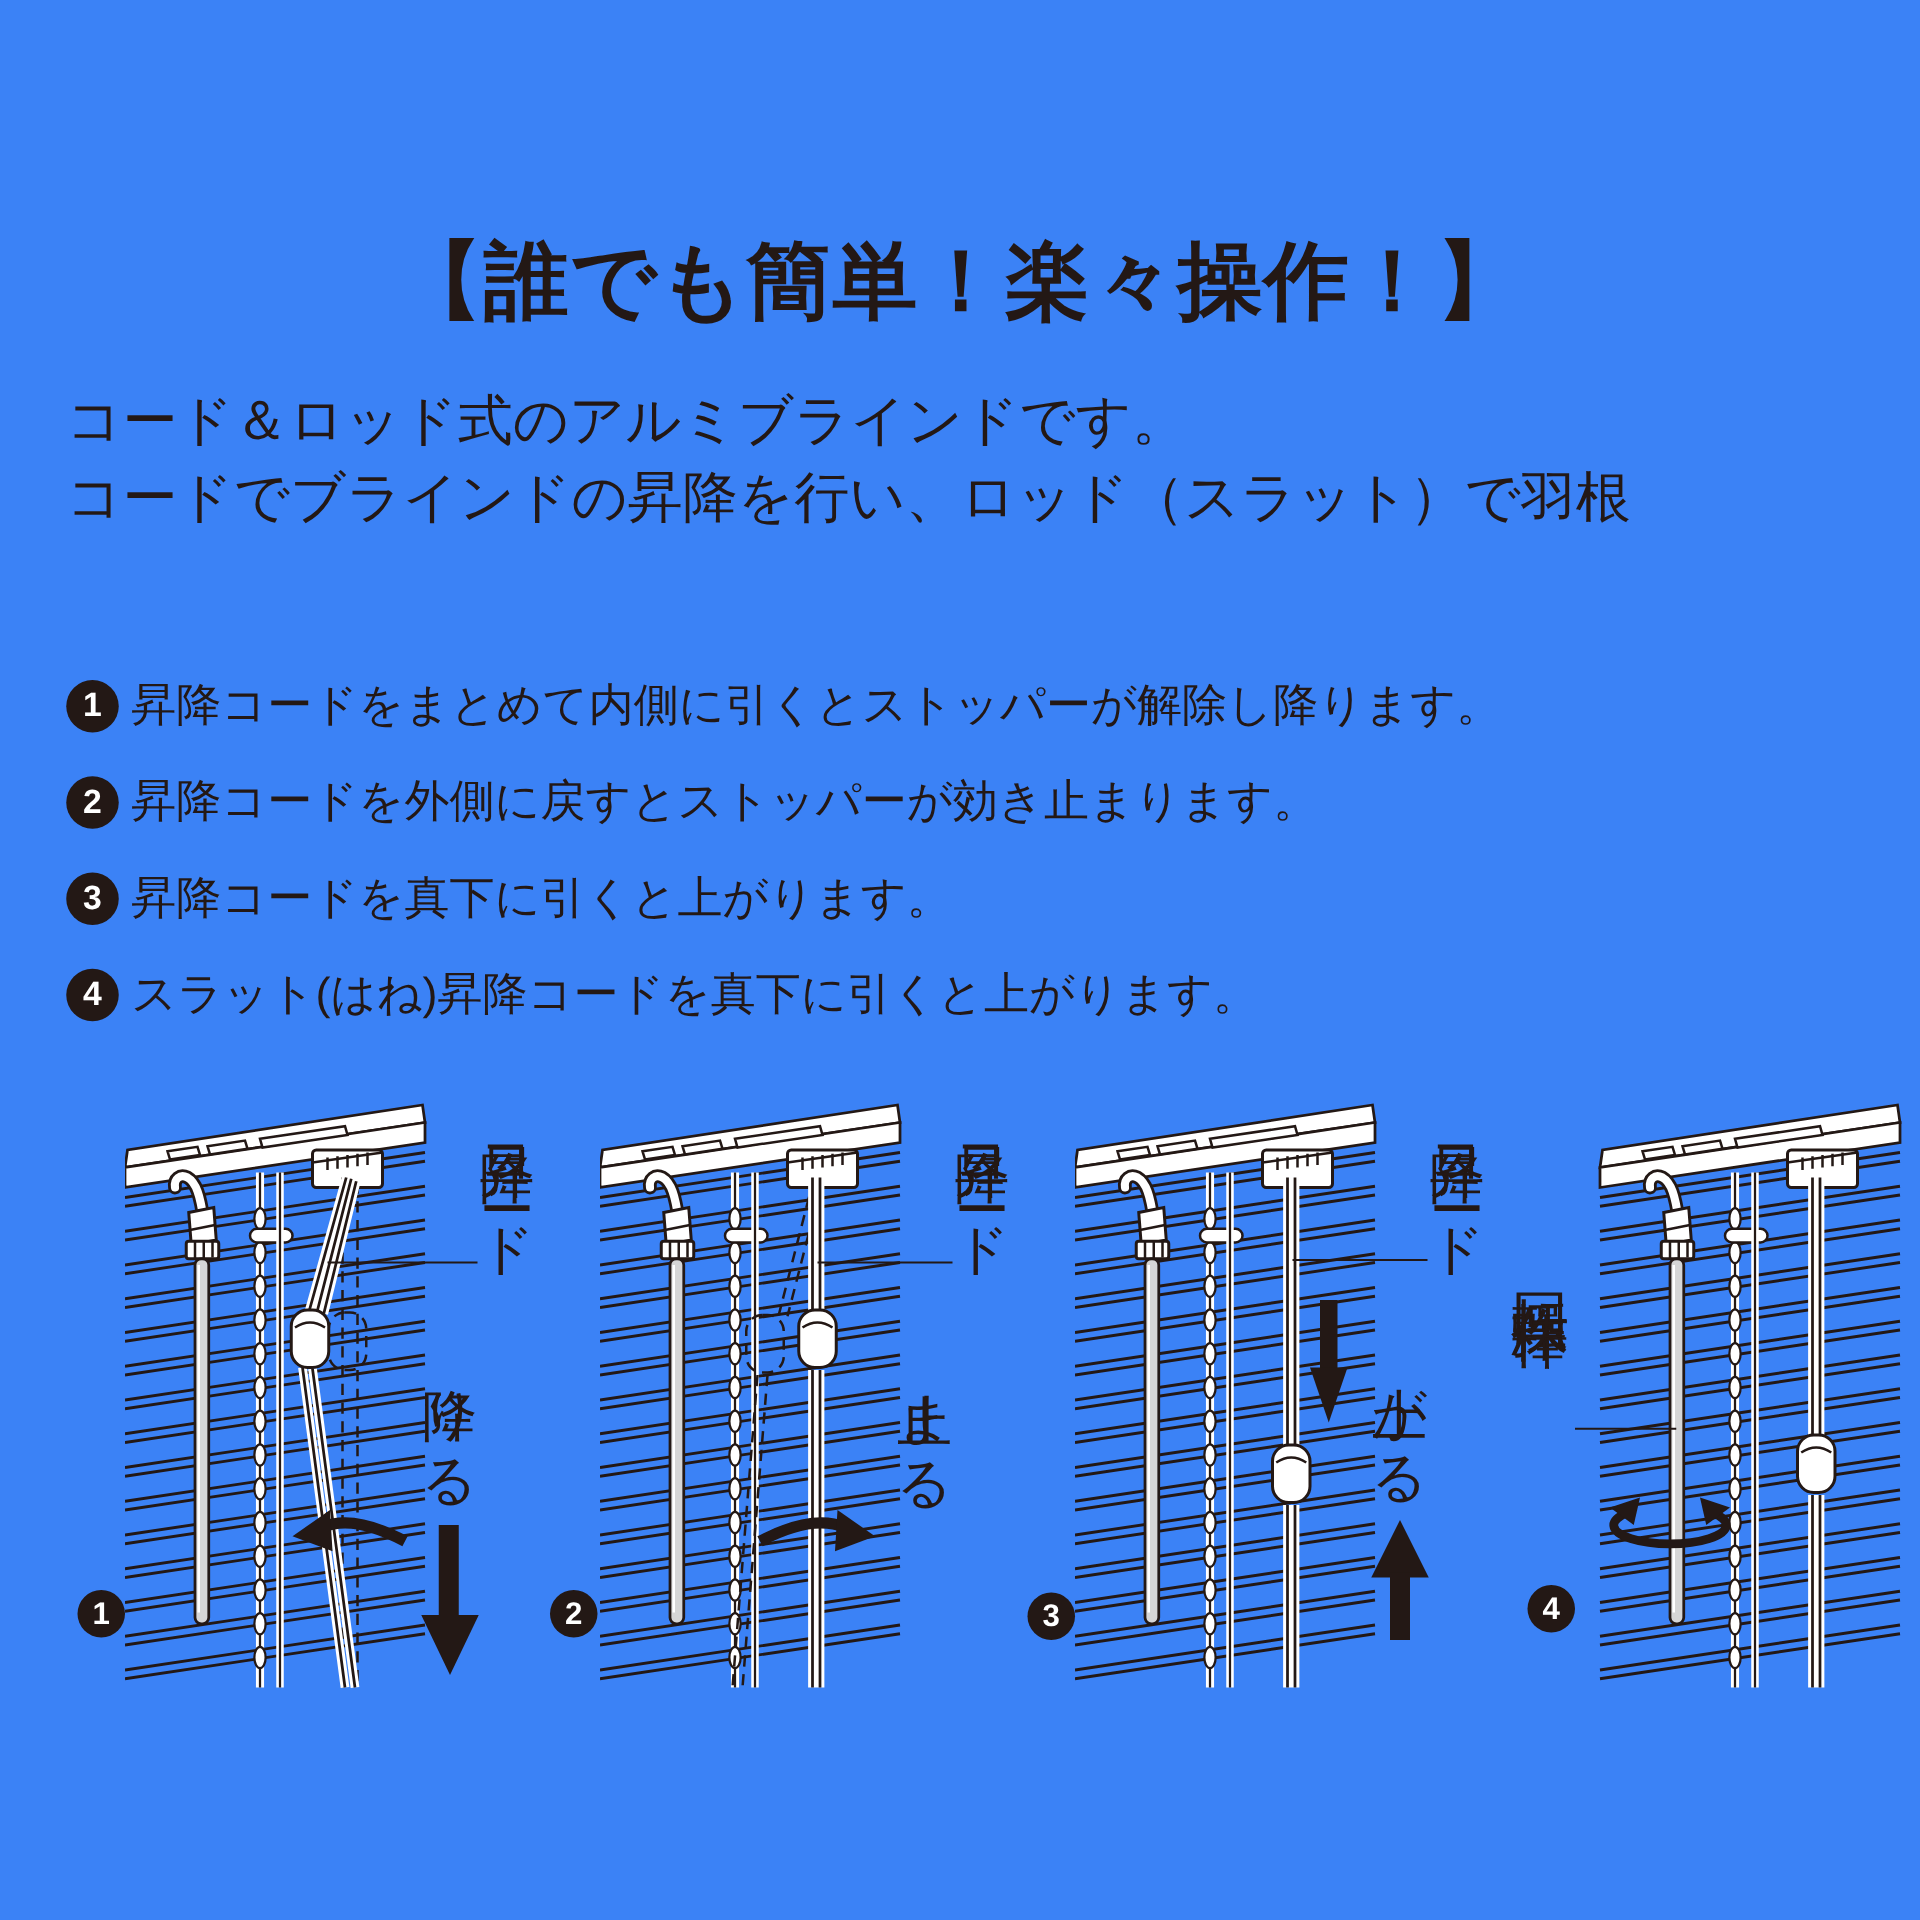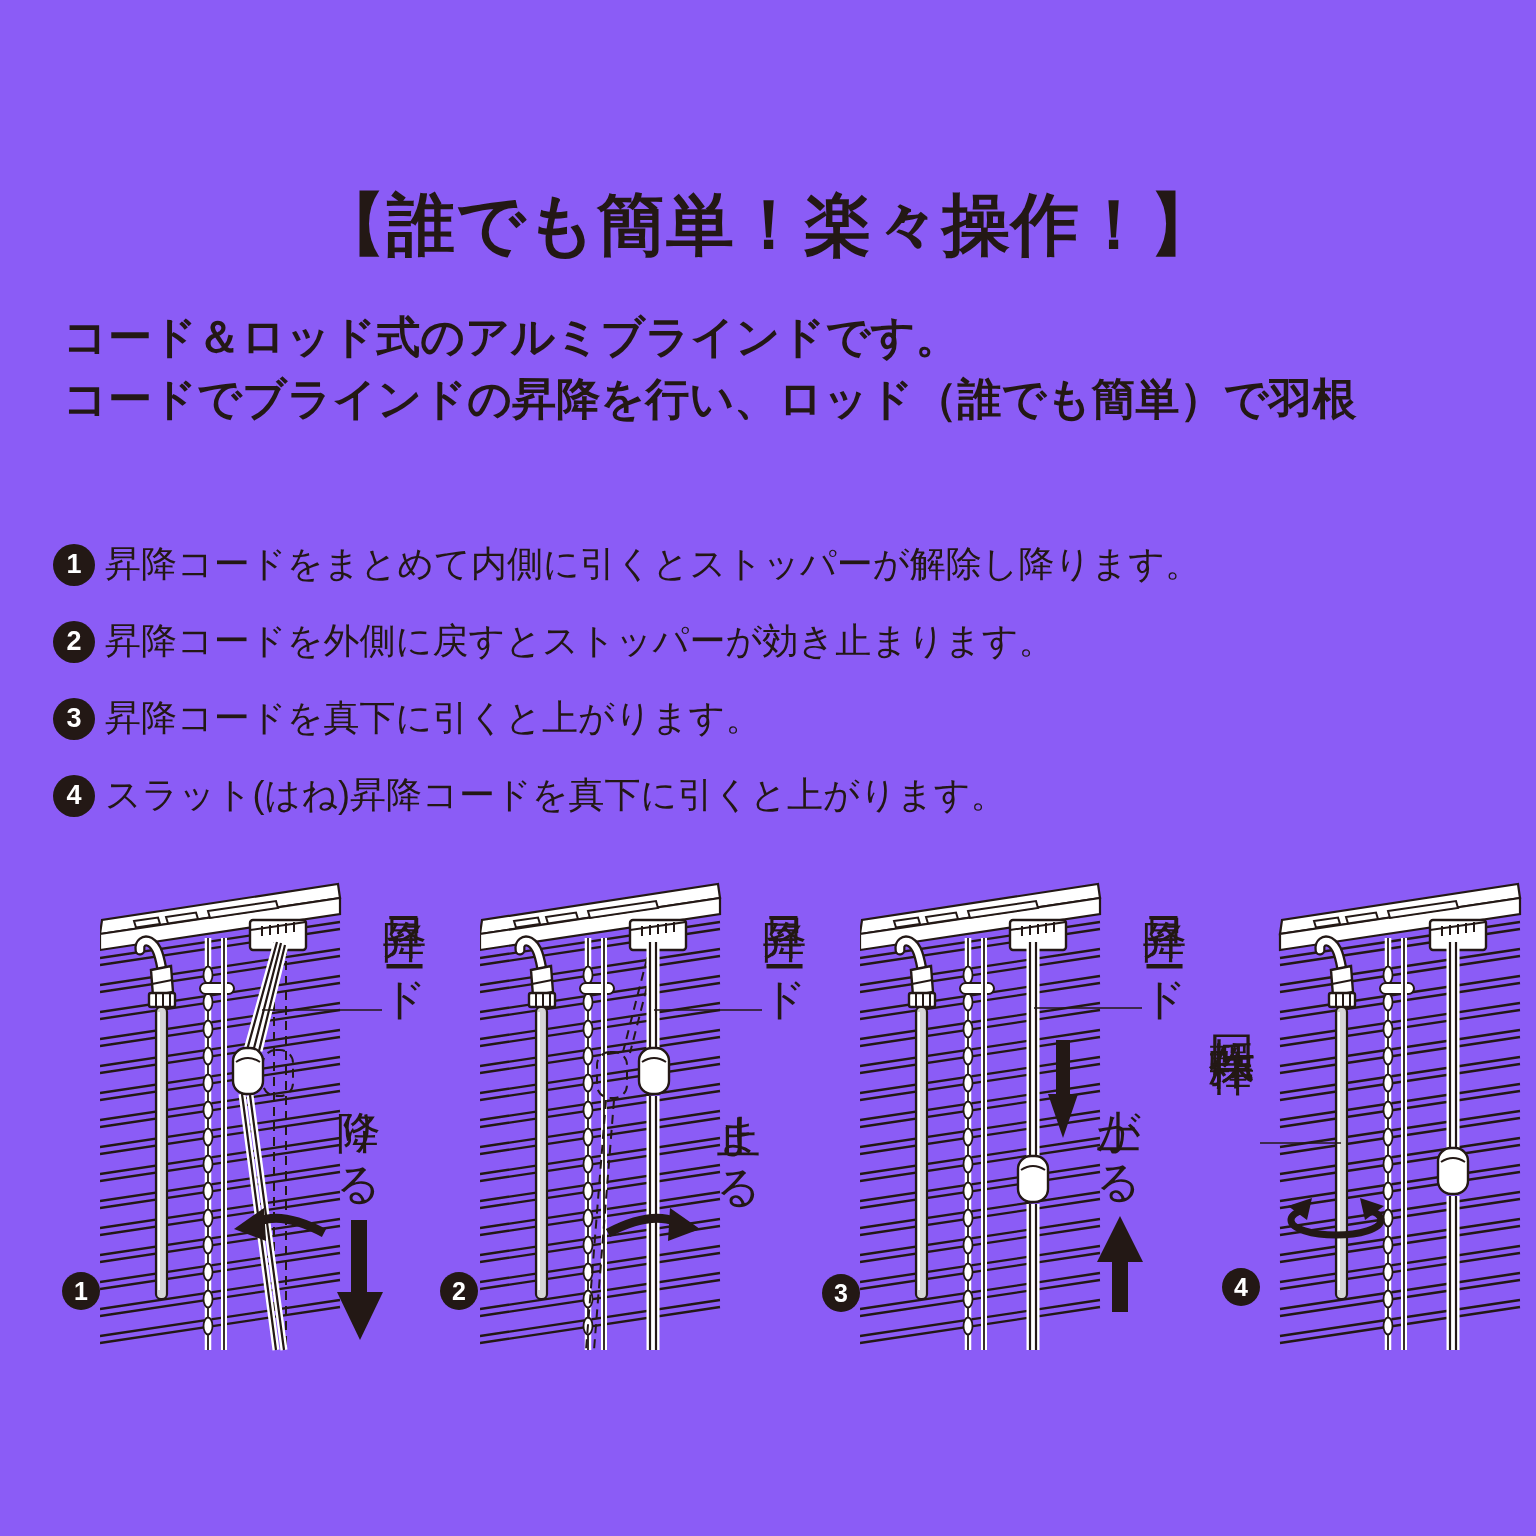--- a/index.html
+++ b/index.html
@@ -1,25 +1,25 @@
 <!DOCTYPE html>
 <html><head>
 <meta charset="utf-8">
 <style>
   html,body{margin:0;padding:0;background:#fff;}
   .page{
-    position:relative;width:1536px;height:1536px;background:#8b5cf6;overflow:hidden;
+    position:relative;width:1536px;height:1536px;background:#3b82f6;overflow:hidden;
     font-family:"Liberation Sans","DejaVu Sans",sans-serif;color:#231815;
   }
   .title{
     position:absolute;left:0;top:180px;width:1536px;text-align:center;
     font-size:68px;font-weight:800;letter-spacing:1px;white-space:nowrap;
   }
   .intro{position:absolute;left:53px;top:306px;}
-  .intro-line{font-size:44px;line-height:62px;font-weight:700;white-space:nowrap;margin-left:10px;}
+  .intro-line{font-size:44px;line-height:62px;font-weight:400;white-space:nowrap;}
   .step{position:absolute;left:53px;display:flex;align-items:center;white-space:nowrap;}
   .snum{
     width:42px;height:42px;border-radius:50%;background:#231815;color:#fff;
     font-size:27px;font-weight:700;display:flex;align-items:center;justify-content:center;
     margin-right:10px;flex:0 0 auto;
   }
   .step-text{font-size:36px;font-weight:500;letter-spacing:0px;}
   .panel{position:absolute;top:880px;height:560px;}
   .panel svg.art{position:absolute;left:0;top:0;}
   .vlabel{
@@ -90,21 +90,21 @@
           <path d="M162,46 V56 M170,45 V55 M178,44 V54 M186,43 V53 M194,42 V52" stroke="#231815" stroke-width="2" fill="none"></path>
         </g>
       </symbol>
     </defs>
   </svg>
 
   <div class="title">【誰でも簡単！楽々操作！】</div>
 
   <div class="intro">
     <div class="intro-line">コード＆ロッド式のアルミブラインドです。</div>
-    <div class="intro-line">コードでブラインドの昇降を行い、ロッド（誰でも簡単）で羽根</div>
+    <div class="intro-line">コードでブラインドの昇降を行い、ロッド（スラット）で羽根</div>
   </div>
 
   <div class="step" style="top:540px">
     <span class="snum">1</span>
     <span class="step-text">昇降コードをまとめて内側に引くとストッパーが解除し降ります。</span>
   </div>
   <div class="step" style="top:617px">
     <span class="snum">2</span>
     <span class="step-text">昇降コードを外側に戻すとストッパーが効き止まります。</span>
   </div>

